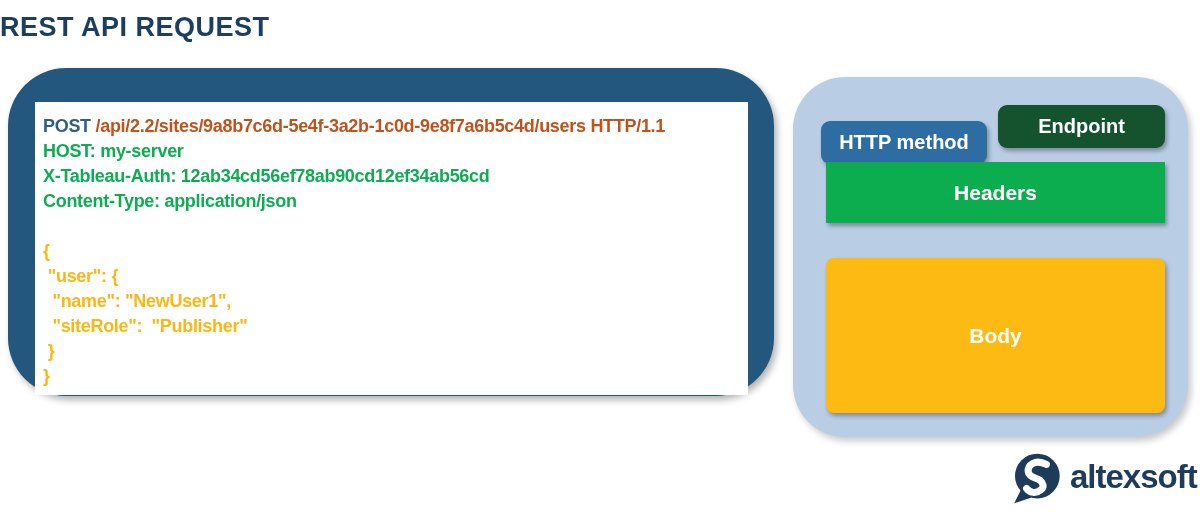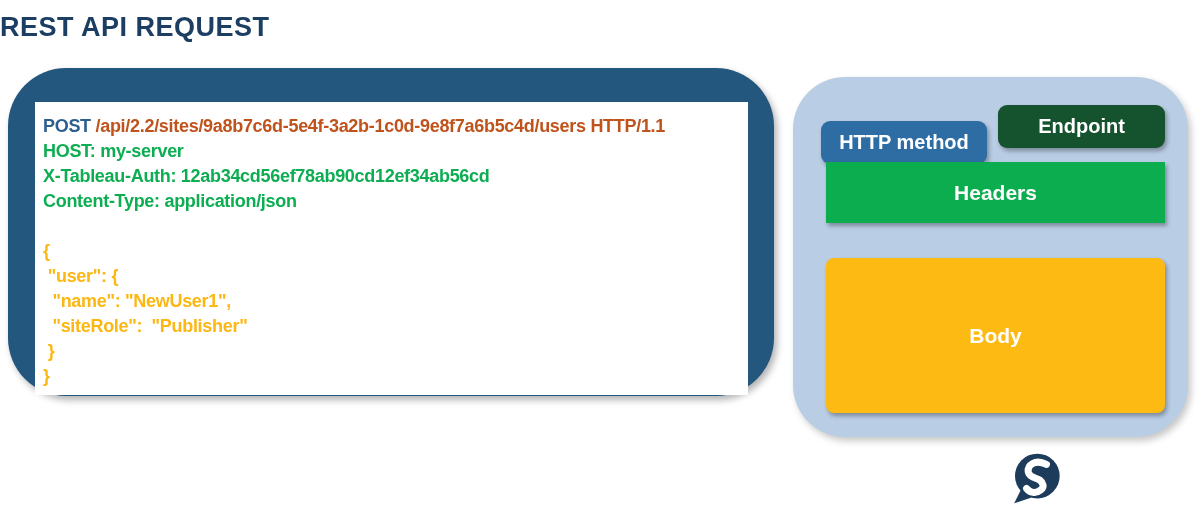--- a/index.html
+++ b/index.html
@@ -138,15 +138,16 @@
     <div class="btn btn-headers">Headers</div>
     <div class="btn btn-body">Body</div>
   </div>
 
   <div class="logo">
     <svg class="logo-mark" viewBox="0 0 64 64" xmlns="http://www.w3.org/2000/svg">
       <circle cx="33" cy="29" r="27" fill="#1d3c5c"></circle>
       <path d="M13 46 L5 62 L26 55 Z" fill="#1d3c5c"></path>
       <path d="M44 15 C30 8 21 16 22 24 C23 31 32 31 36 34 C40 37 42 42 37 46 C31 51 24 49 20 44" stroke="#ffffff" stroke-width="8.5" fill="none" stroke-linecap="round"></path>
     </svg>
+    <span class="logo-text">altexsoft</span>
   </div>
 
 </div>
 
 </body></html>

